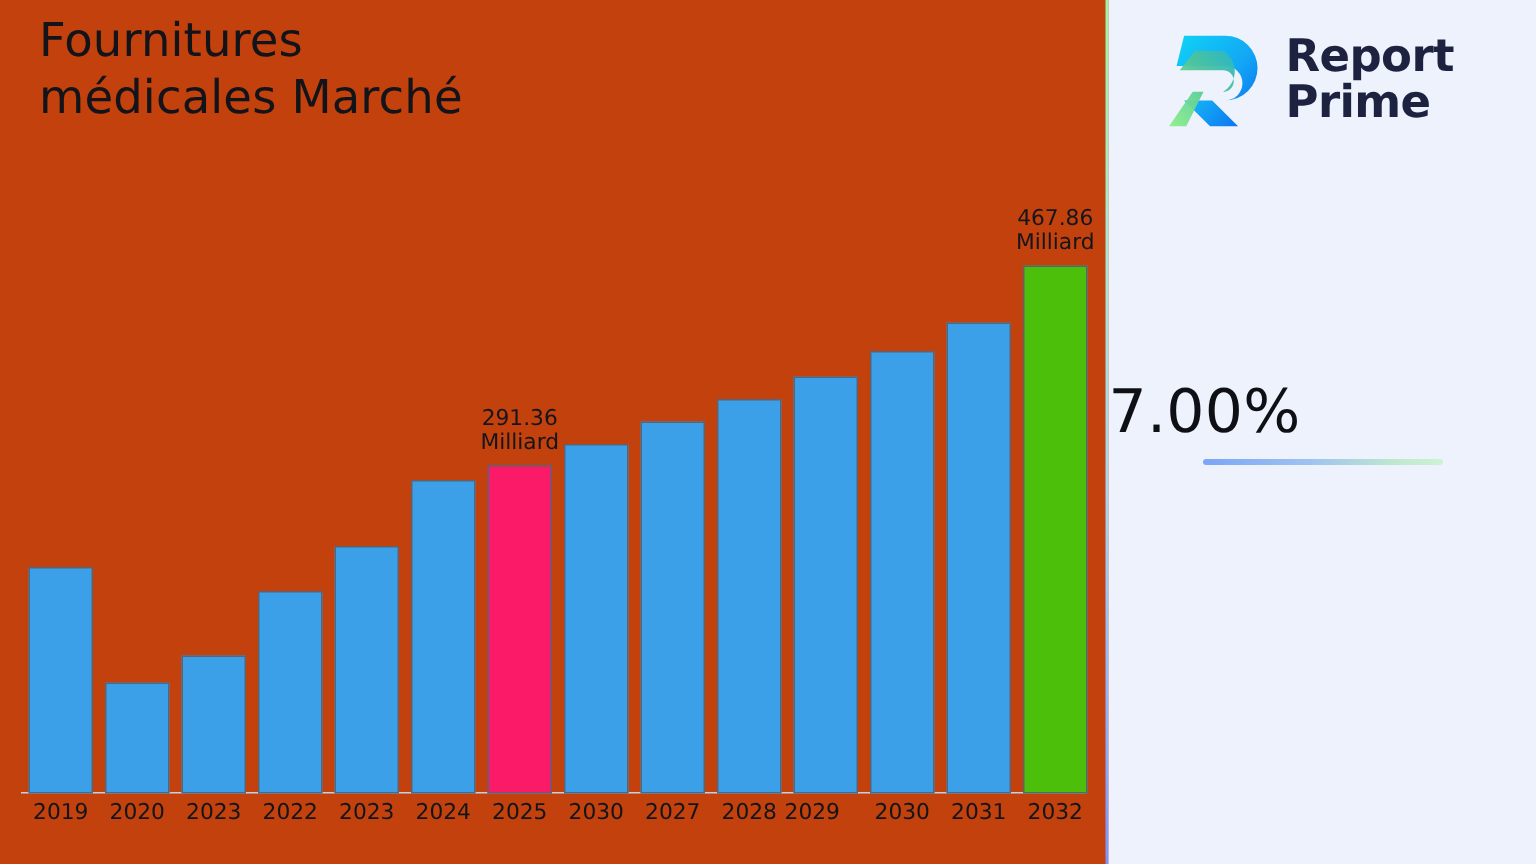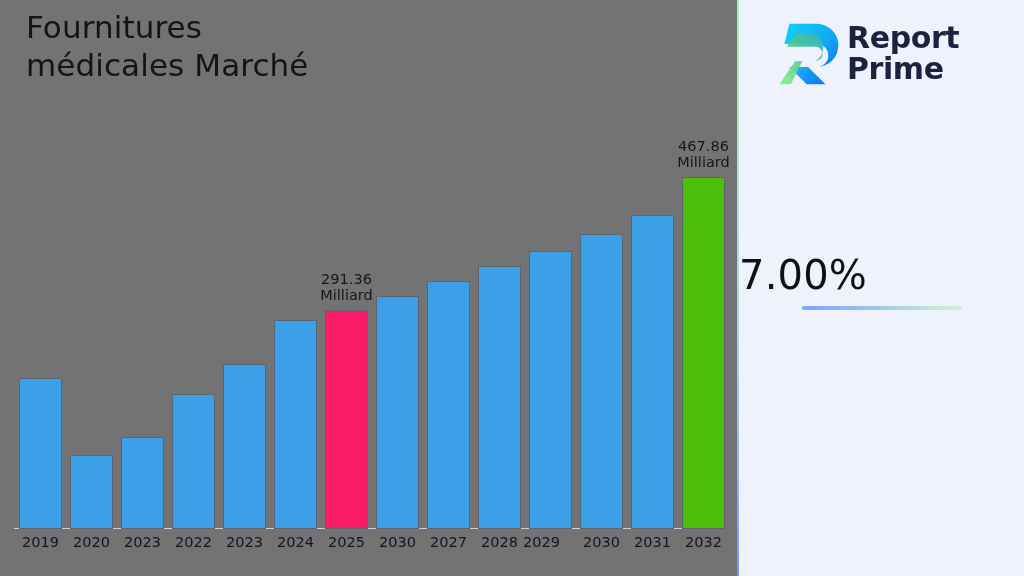--- a/index.html
+++ b/index.html
@@ -12,21 +12,21 @@
     height: 576px;
     overflow: hidden;
     background: #edf2fc;
     font-family: "DejaVu Sans", "Liberation Sans", sans-serif;
     -webkit-font-smoothing: antialiased;
   }
   #root {
     position: relative;
     width: 1024px;
     height: 576px;
-    background: #737373;
+    background: #c2410c;
   }
 
   
   #left-panel {
     position: absolute;
     left: 0; top: 0;
     width: 737px; height: 576px;
   }
 
   #chart-title {
@@ -115,20 +115,21 @@
   }
 
   #logo {
     position: absolute;
     left: 36px;
     top: 12px;
     width: 228px;
     height: 84px;
     display: flex;
     align-items: center;
+    gap: 10px;
   }
   #logo-mark { width: 72px; height: 72px; flex: none; }
   #logo-wordmark {
     font-size: 30px;
     font-weight: bold;
     line-height: 1.02;
     color: #1d2240;
     letter-spacing: -0.4px;
     white-space: pre-line;
   }

